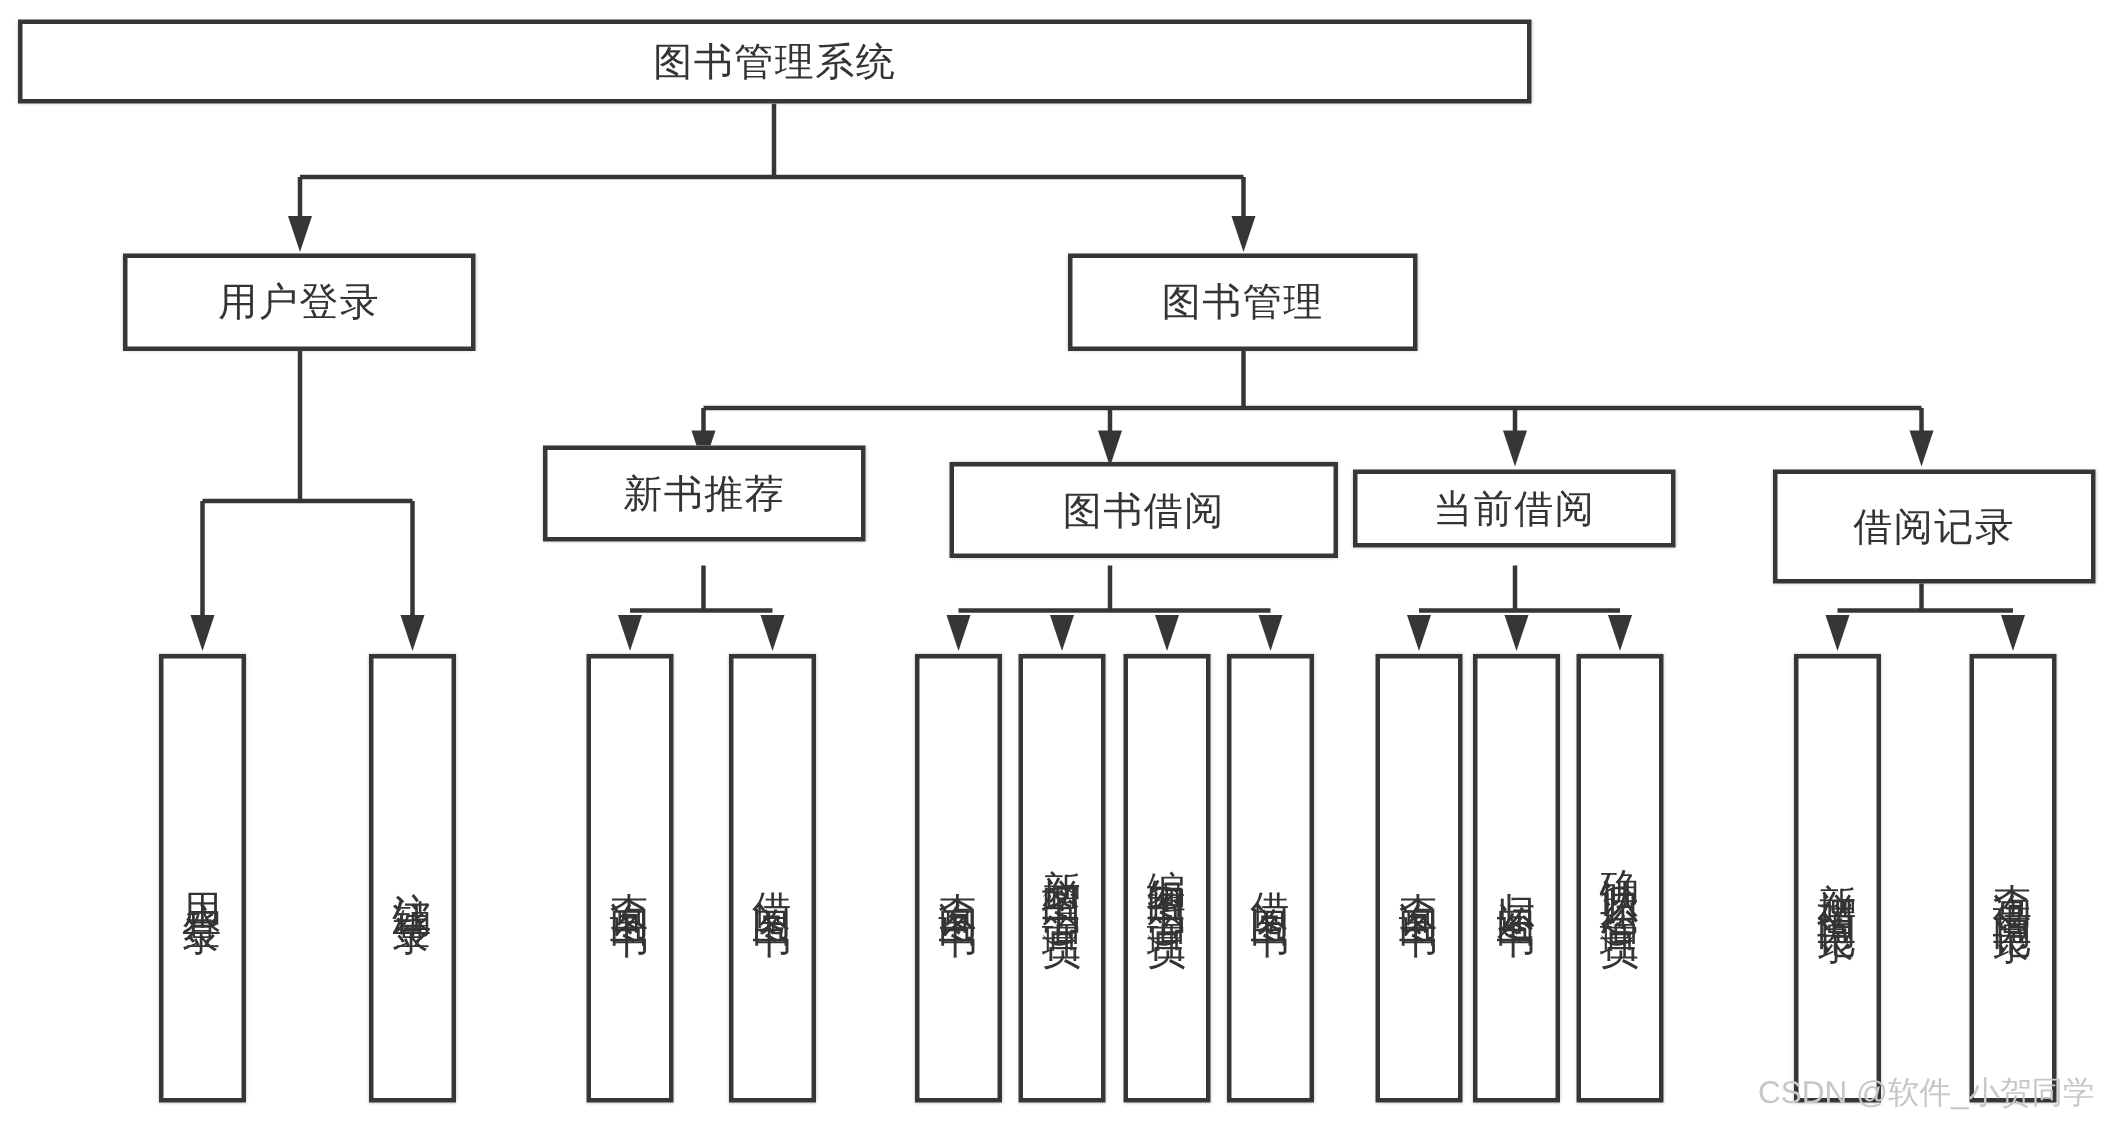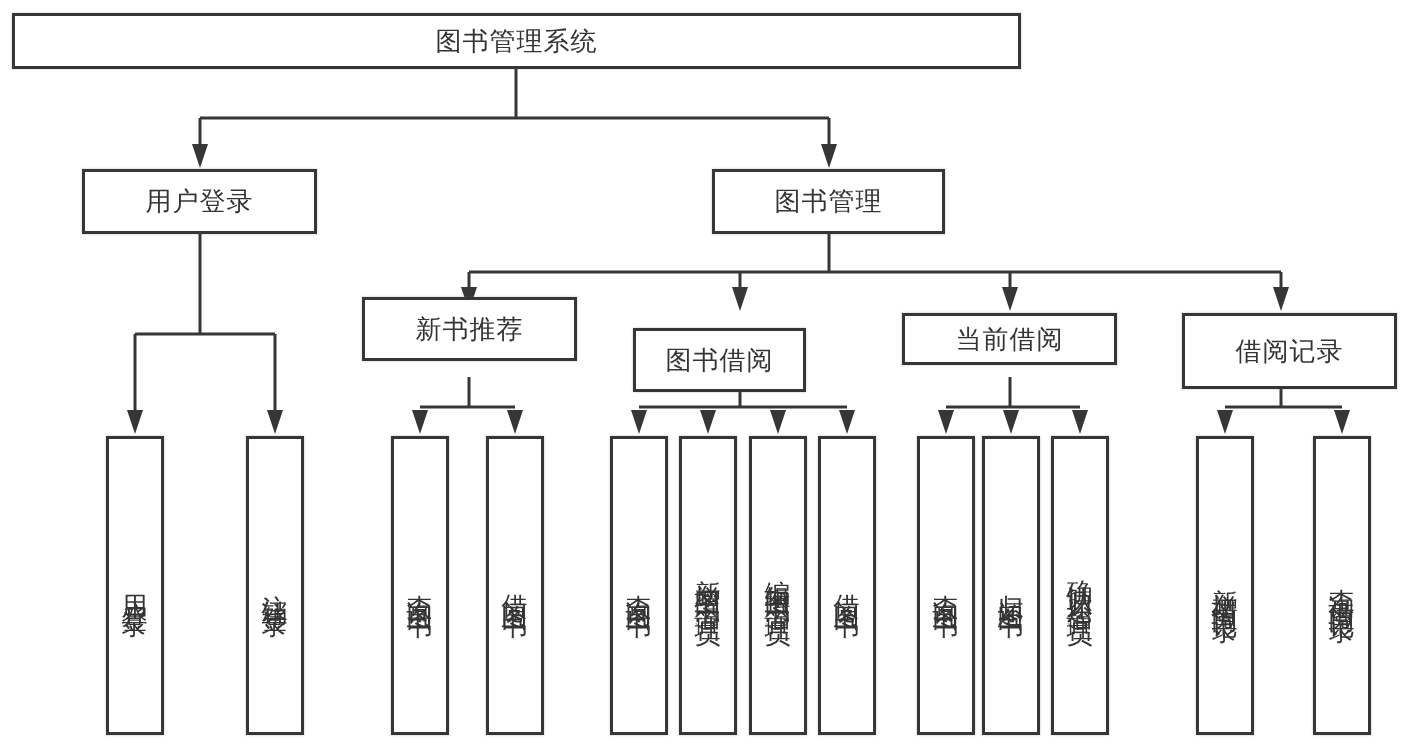--- a/index.html
+++ b/index.html
@@ -95,21 +95,21 @@
     <polygon points="1217,410 1233,410 1225,434"></polygon>
     <polygon points="1334,410 1350,410 1342,434"></polygon>
   </svg>
 
   <div class="node h" style="left:12px;top:13px;width:1009px;height:56px">图书管理系统</div>
 
   <div class="node h" style="left:82px;top:169px;width:235px;height:65px">用户登录</div>
   <div class="node h" style="left:712px;top:169px;width:233px;height:65px">图书管理</div>
 
   <div class="node h" style="left:362px;top:297px;width:215px;height:64px">新书推荐</div>
-  <div class="node h" style="left:633px;top:328px;width:173px;height:64px">图书借阅</div>
+  <div class="node h" style="left:633px;top:308px;width:259px;height:64px">图书借阅</div>
   <div class="node h" style="left:902px;top:313px;width:215px;height:52px">当前借阅</div>
   <div class="node h" style="left:1182px;top:313px;width:215px;height:76px">借阅记录</div>
 
   <div class="node v" style="left:106px;top:436px;width:58px;height:299px">用户登录</div>
   <div class="node v" style="left:246px;top:436px;width:58px;height:299px">注销登录</div>
 
   <div class="node v" style="left:391px;top:436px;width:58px;height:299px">查询图书</div>
   <div class="node v" style="left:486px;top:436px;width:58px;height:299px">借阅图书</div>
 
   <div class="node v" style="left:610px;top:436px;width:58px;height:299px">查询图书</div>
@@ -117,13 +117,14 @@
   <div class="node v" style="left:749px;top:436px;width:58px;height:299px">编辑图书（管理员）</div>
   <div class="node v" style="left:818px;top:436px;width:58px;height:299px">借阅图书</div>
 
   <div class="node v" style="left:917px;top:436px;width:58px;height:299px">查询图书</div>
   <div class="node v" style="left:982px;top:436px;width:58px;height:299px">归还图书</div>
   <div class="node v" style="left:1051px;top:436px;width:58px;height:299px">确认归还（管理员）</div>
 
   <div class="node v" style="left:1196px;top:436px;width:58px;height:299px">新增借阅记录</div>
   <div class="node v" style="left:1313px;top:436px;width:58px;height:299px">查询借阅记录</div>
 
+  <div class="watermark">CSDN @软件_小贺同学</div>
 </div>
 
 </body></html>

